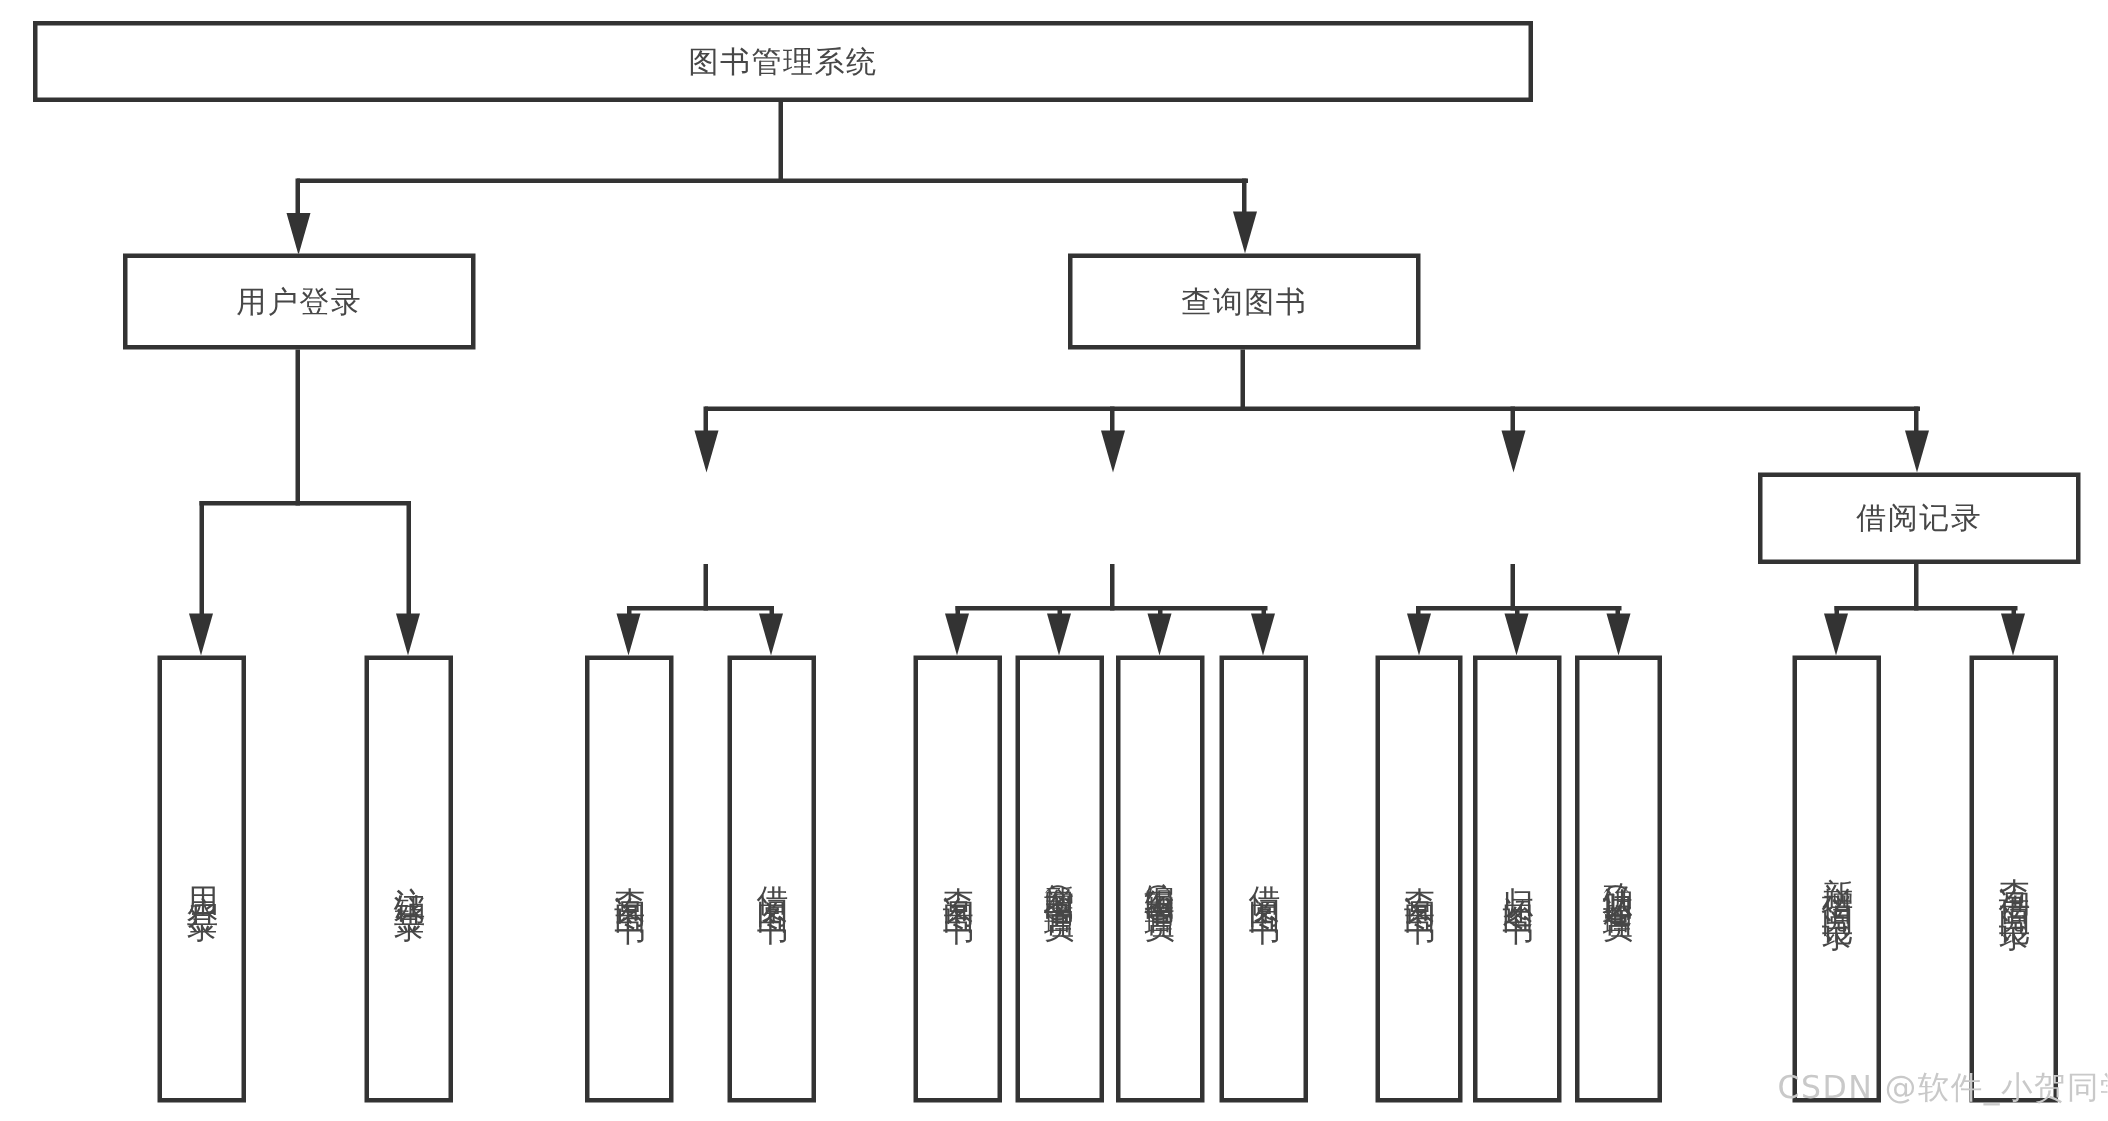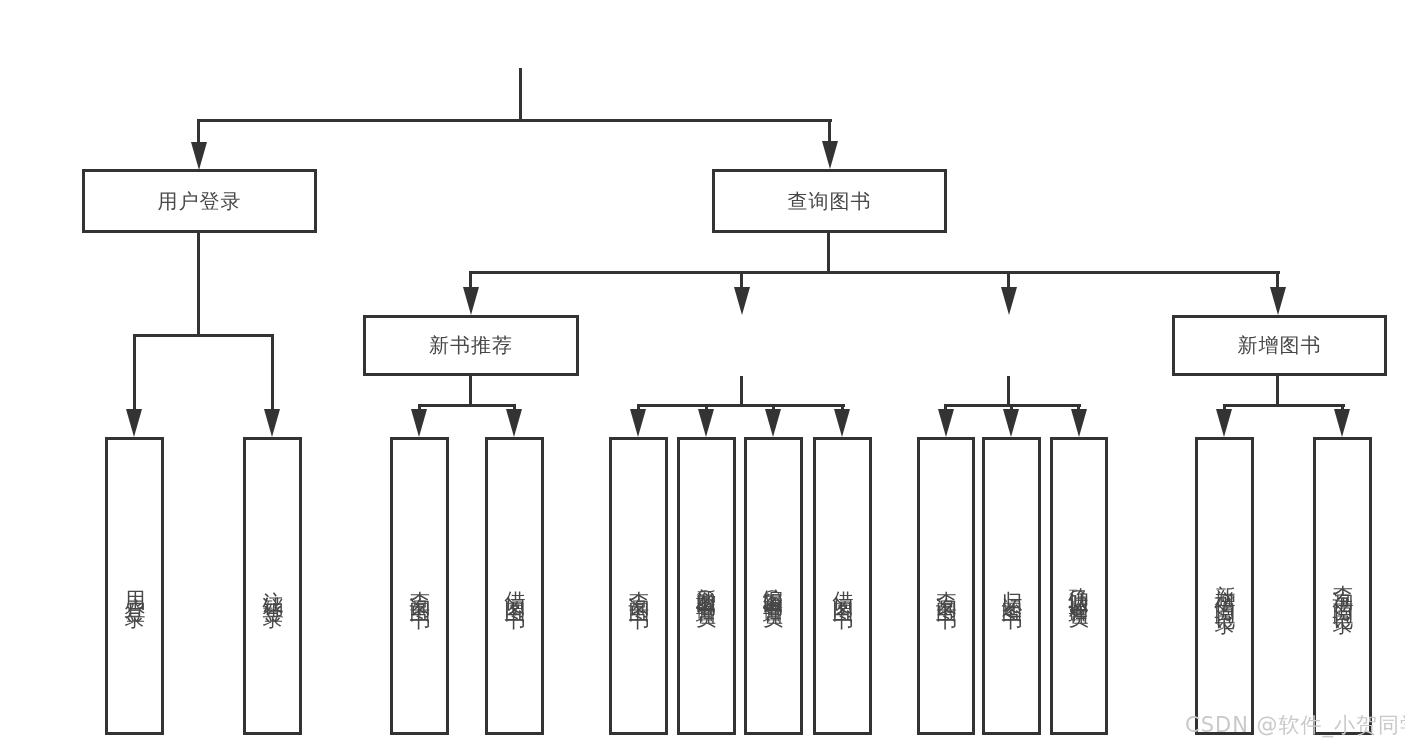--- a/index.html
+++ b/index.html
@@ -64,20 +64,23 @@
     letter-spacing: 1px;
     z-index: 10;
     white-space: nowrap;
   }
 </style>
 </head>
 <body>
 
 <div id="canvas">
 
+  <div class="box h" style="left:22px;top:14px;width:1000px;height:54px">
+    <span>图书管理系统</span>
+  </div>
 
   <div class="vl" style="left:519px;top:68px;height:54px"></div>
   <div class="hl" style="left:198px;top:119px;width:634px"></div>
   <div class="vl" style="left:197px;top:119px;height:26px"></div>
   <div class="ar" style="left:191px;top:142px"></div>
   <div class="vl" style="left:828px;top:119px;height:26px"></div>
   <div class="ar" style="left:822px;top:141px"></div>
 
   <div class="box h" style="left:82px;top:169px;width:235px;height:64px">
     <span>用户登录</span>
@@ -97,25 +100,22 @@
   <div class="hl" style="left:470px;top:271px;width:810px"></div>
   <div class="vl" style="left:469px;top:271px;height:19px"></div>
   <div class="ar" style="left:463px;top:287px"></div>
   <div class="vl" style="left:740px;top:271px;height:19px"></div>
   <div class="ar" style="left:734px;top:287px"></div>
   <div class="vl" style="left:1007px;top:271px;height:19px"></div>
   <div class="ar" style="left:1001px;top:287px"></div>
   <div class="vl" style="left:1276px;top:271px;height:19px"></div>
   <div class="ar" style="left:1270px;top:287px"></div>
 
-  <div class="box h" style="left:363px;top:315px;width:216px;height:61px">
-    <span>新书推荐</span>
-  </div>
   <div class="box h" style="left:1172px;top:315px;width:215px;height:61px">
-    <span>新增图书</span>
+    <span>借阅记录</span>
   </div>
 
   <div class="vl" style="left:469px;top:376px;height:31px"></div>
   <div class="hl" style="left:418px;top:404px;width:98px"></div>
   <div class="vl" style="left:418px;top:404px;height:8px"></div>
   <div class="ar" style="left:411px;top:409px"></div>
   <div class="vl" style="left:513px;top:404px;height:8px"></div>
   <div class="ar" style="left:506px;top:409px"></div>
 
   <div class="vl" style="left:740px;top:376px;height:31px"></div>

